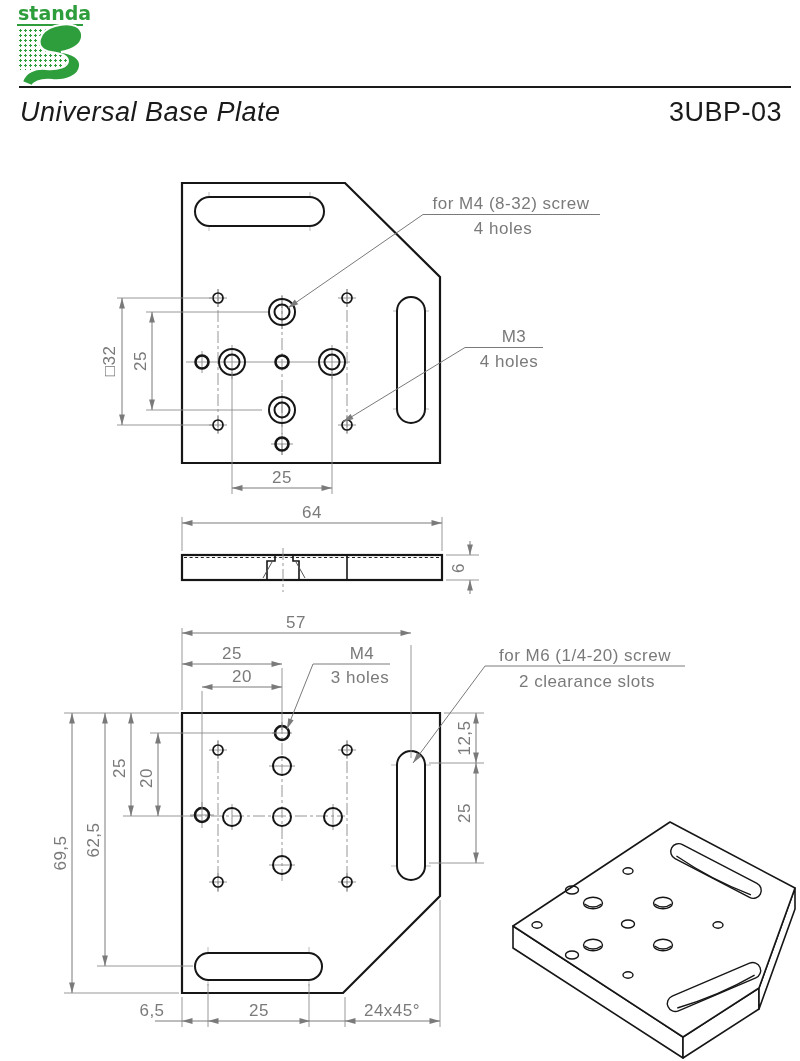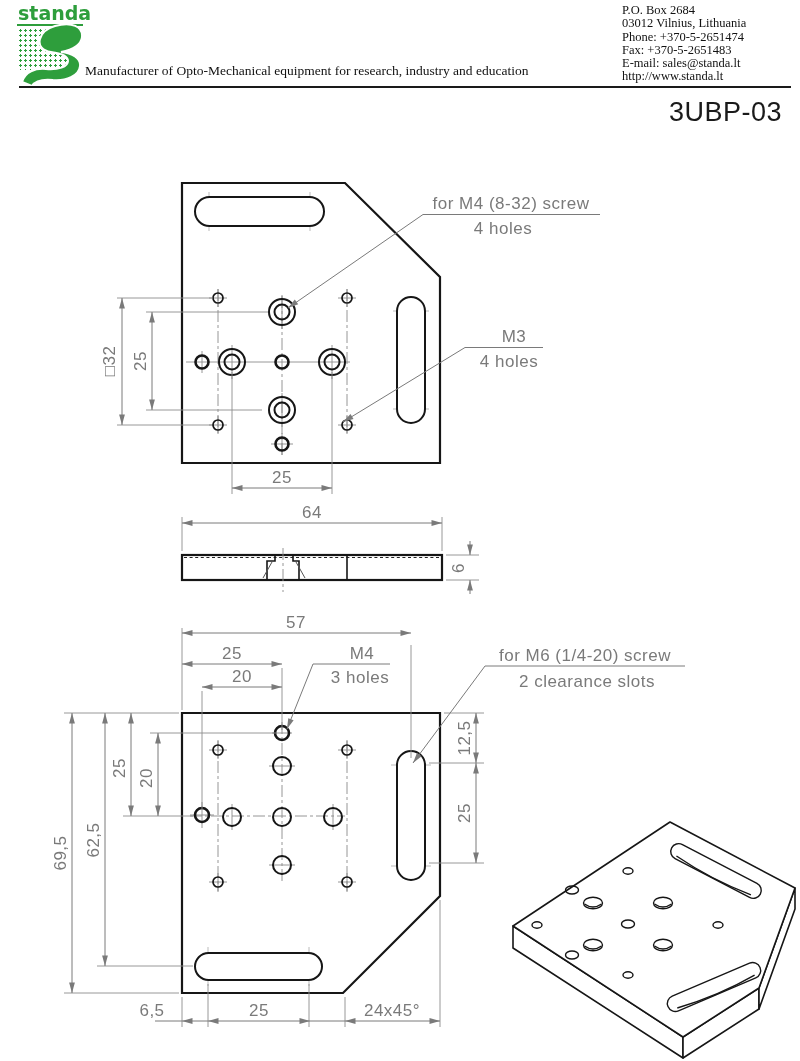--- a/index.html
+++ b/index.html
@@ -58,33 +58,25 @@
     <div class="greenline"></div>
     <div class="dots"></div>
     <svg width="70" height="84" viewBox="0 0 70 84">
       <path d="M38,24 C55,19 66,25 65,35 C64,44 53,48 44,50 C55,51 64,56 63,64
                C62,74 49,79 36,78 C26,77 18,79 15,84 L5,80 C8,70 18,66 29,67
                C41,68 51,65 51,59 C51,53 42,51 34,50 C26,49 21,44 23,37
                C25,29 31,26 38,24 Z" fill="#2e9e3c" stroke="#ffffff" stroke-width="2"></path>
     </svg>
   </div>
 
-  <div class="tagline">Manufacturer of Opto-Mechanical equipment for research, industry and education</div>
-
-  <div class="contact">
-    <div>P.O. Box 2684</div>
-    <div>03012 Vilnius, Lithuania</div>
-    <div>Phone: +370-5-2651474</div>
-    <div>Fax: +370-5-2651483</div>
-    <div>E-mail: sales@standa.lt</div>
-    <div>http://www.standa.lt</div>
-  </div>
+
 
   <div class="header-rule"></div>
 
+  <div class="product-title">Universal Base Plate</div>
   <div class="part-number">3UBP-03</div>
 
   <svg id="drawing" width="800" height="931" viewBox="0 130 800 931">
 
     <defs>
       <path id="ar" d="M0,0 L-10.5,2.9 L-10.5,-2.9 Z"></path>
     </defs>
 
     <g>
       <path class="outline" d="M182,183 L345,183 L440,277 L440,463 L182,463 Z"></path>

